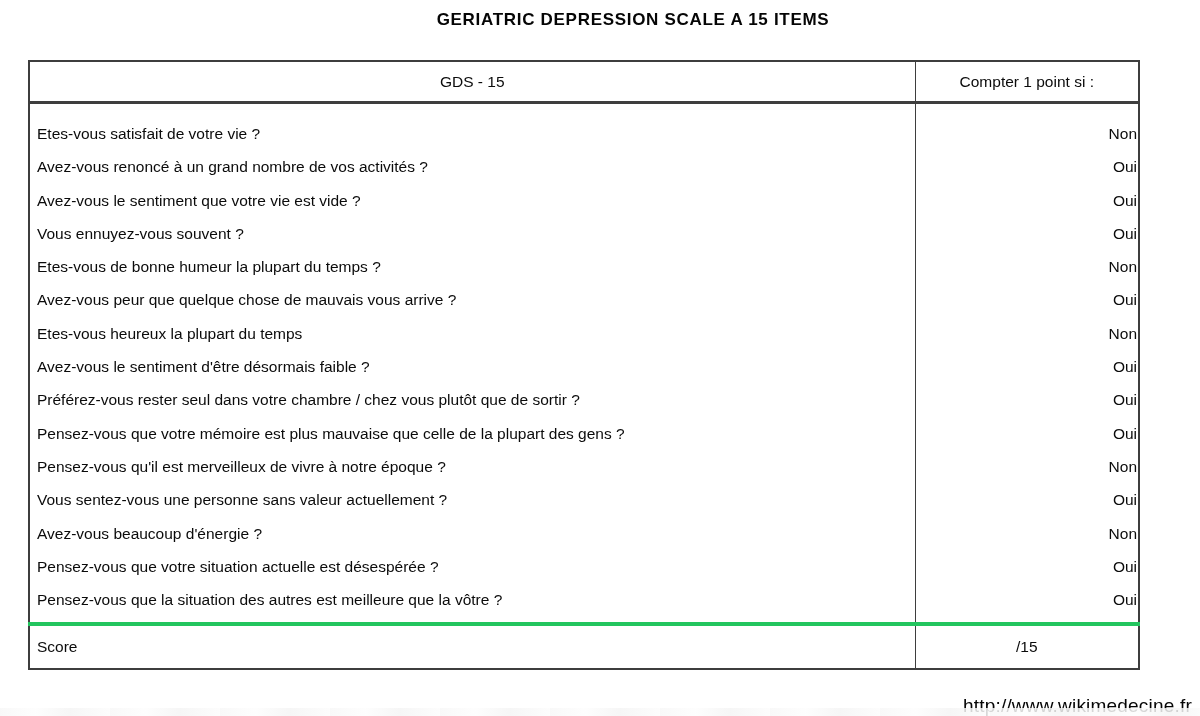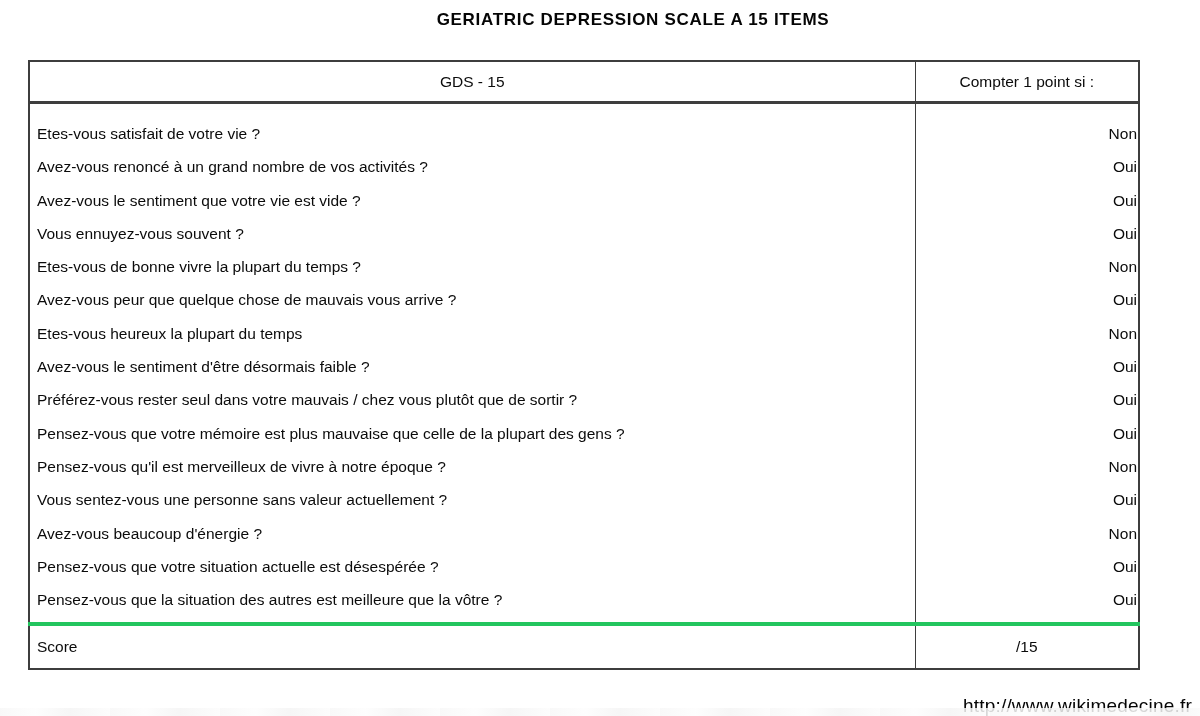--- a/index.html
+++ b/index.html
@@ -120,25 +120,25 @@
     <tr class="header-row">
       <td>GDS - 15</td>
       <td>Compter 1 point si :</td>
     </tr>
     <tr class="body-row">
       <td class="questions-cell">
           <div class="q-line">Etes-vous satisfait de votre vie ?</div>
           <div class="q-line">Avez-vous renoncé à un grand nombre de vos activités ?</div>
           <div class="q-line">Avez-vous le sentiment que votre vie est vide ?</div>
           <div class="q-line">Vous ennuyez-vous souvent ?</div>
-          <div class="q-line">Etes-vous de bonne vivre la plupart du temps ?</div>
+          <div class="q-line">Etes-vous de bonne humeur la plupart du temps ?</div>
           <div class="q-line">Avez-vous peur que quelque chose de mauvais vous arrive ?</div>
           <div class="q-line">Etes-vous heureux la plupart du temps</div>
           <div class="q-line">Avez-vous le sentiment d'être désormais faible ?</div>
-          <div class="q-line">Préférez-vous rester seul dans votre mauvais / chez vous plutôt que de sortir ?</div>
+          <div class="q-line">Préférez-vous rester seul dans votre chambre / chez vous plutôt que de sortir ?</div>
           <div class="q-line">Pensez-vous que votre mémoire est plus mauvaise que celle de la plupart des gens ?</div>
           <div class="q-line">Pensez-vous qu'il est merveilleux de vivre à notre époque ?</div>
           <div class="q-line">Vous sentez-vous une personne sans valeur actuellement ?</div>
           <div class="q-line">Avez-vous beaucoup d'énergie ?</div>
           <div class="q-line">Pensez-vous que votre situation actuelle est désespérée ?</div>
           <div class="q-line">Pensez-vous que la situation des autres est meilleure que la vôtre ?</div>
         </td>
       <td class="answers-cell">
           <div class="a-line">Non</div>
           <div class="a-line">Oui</div>

